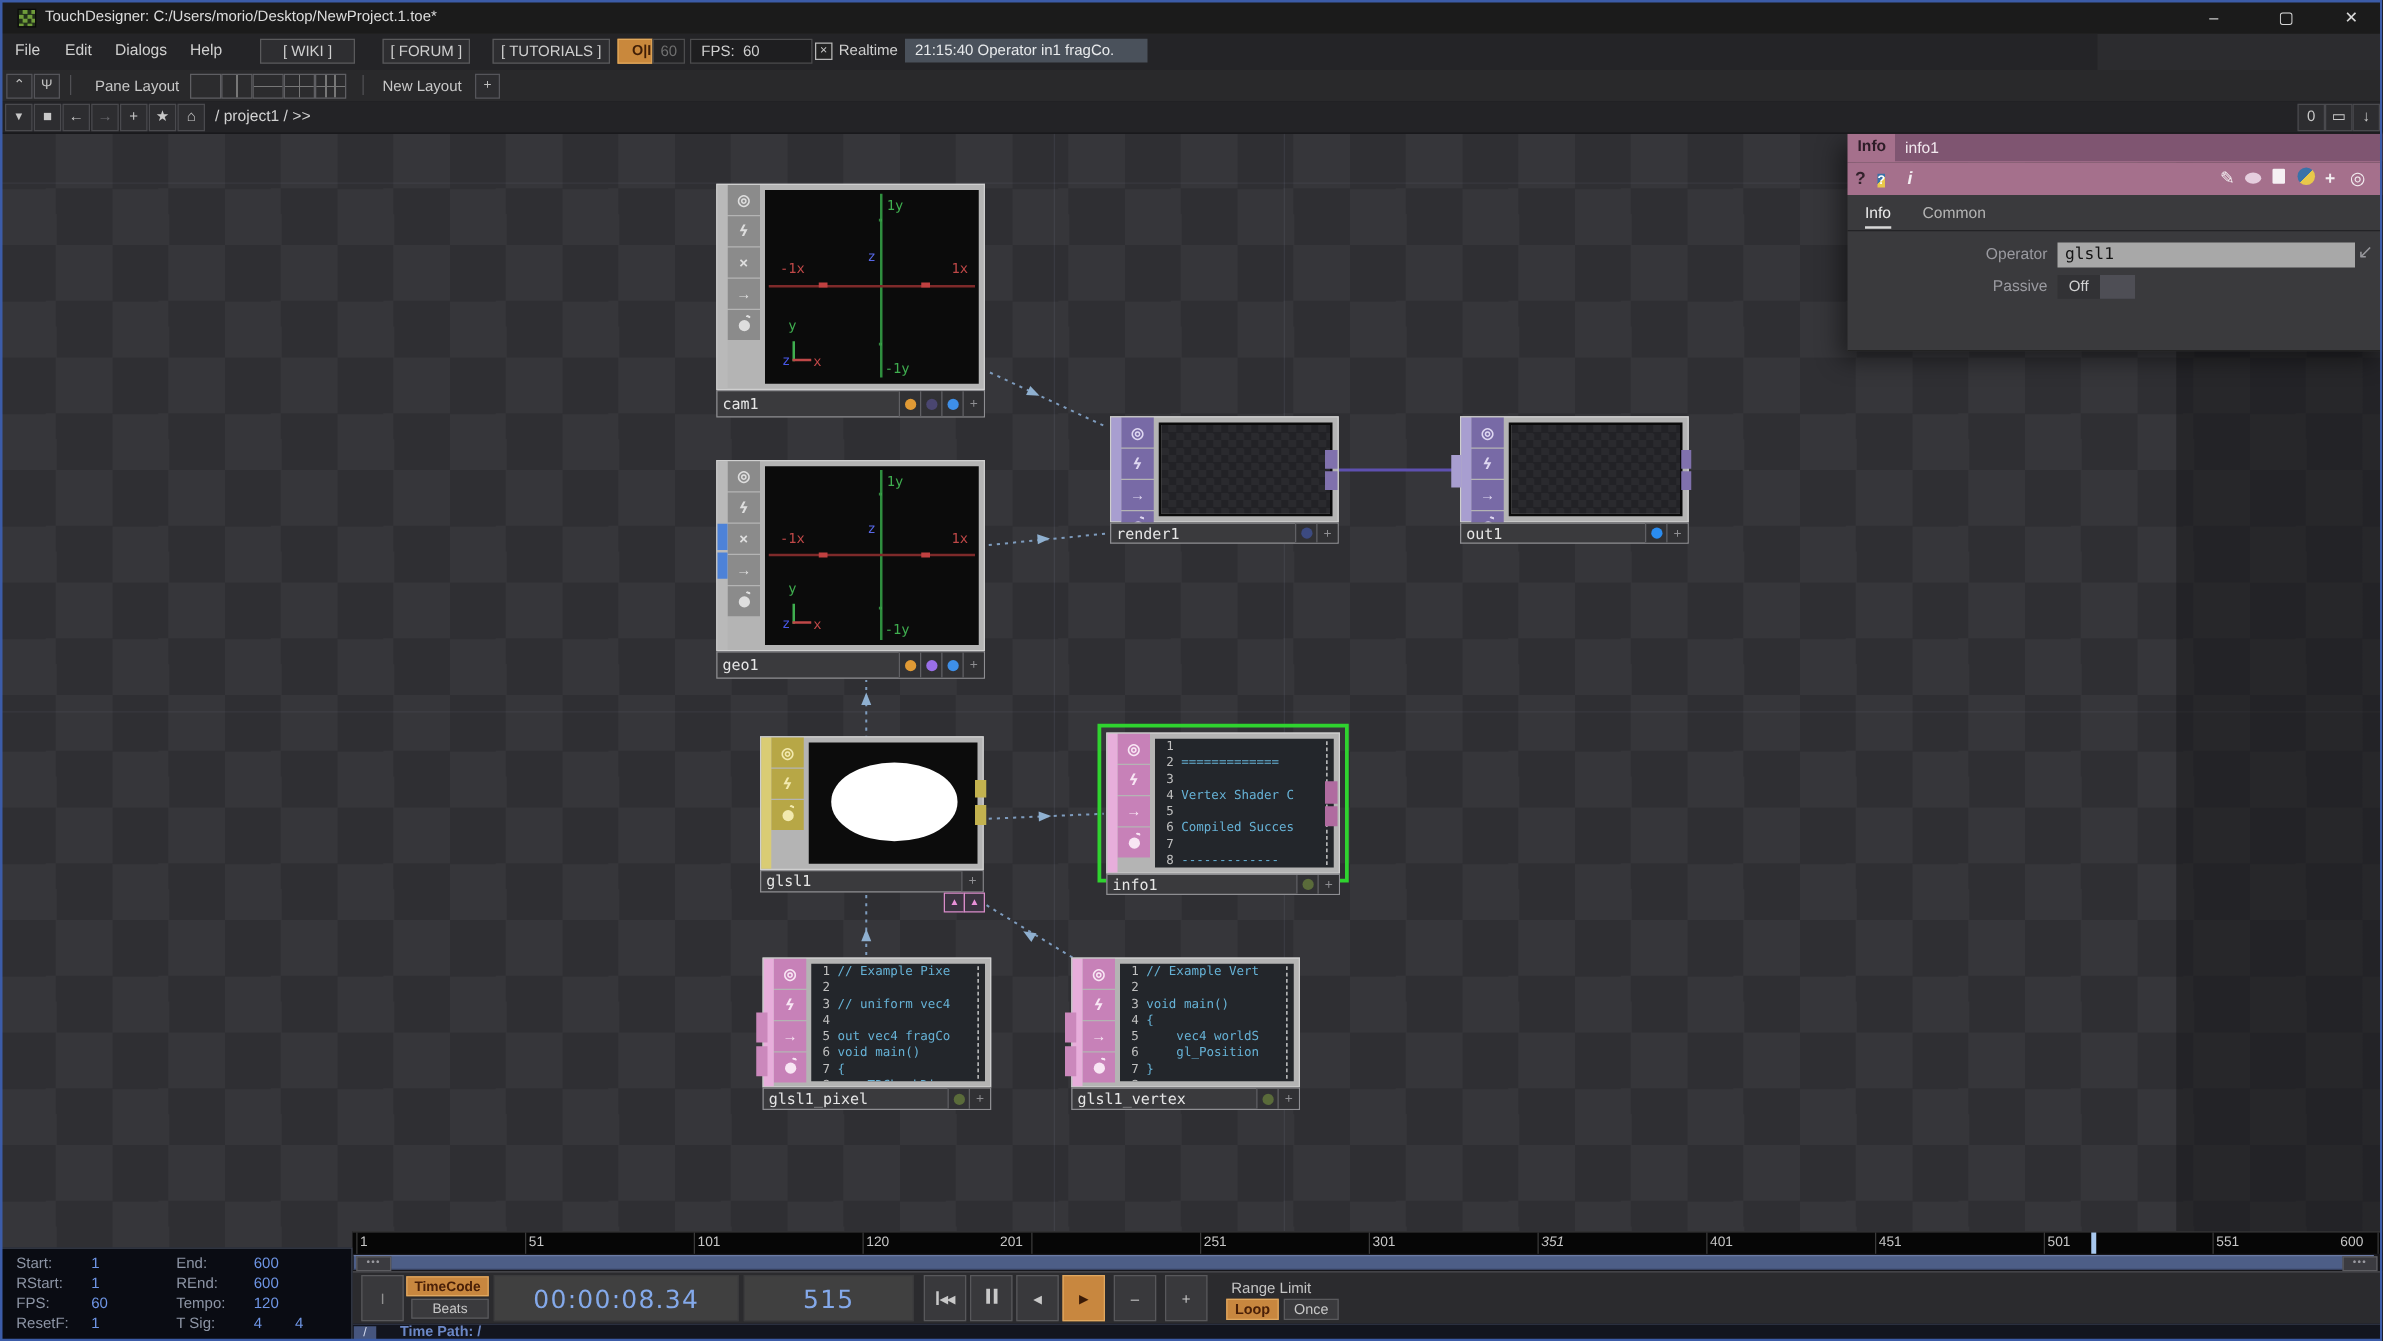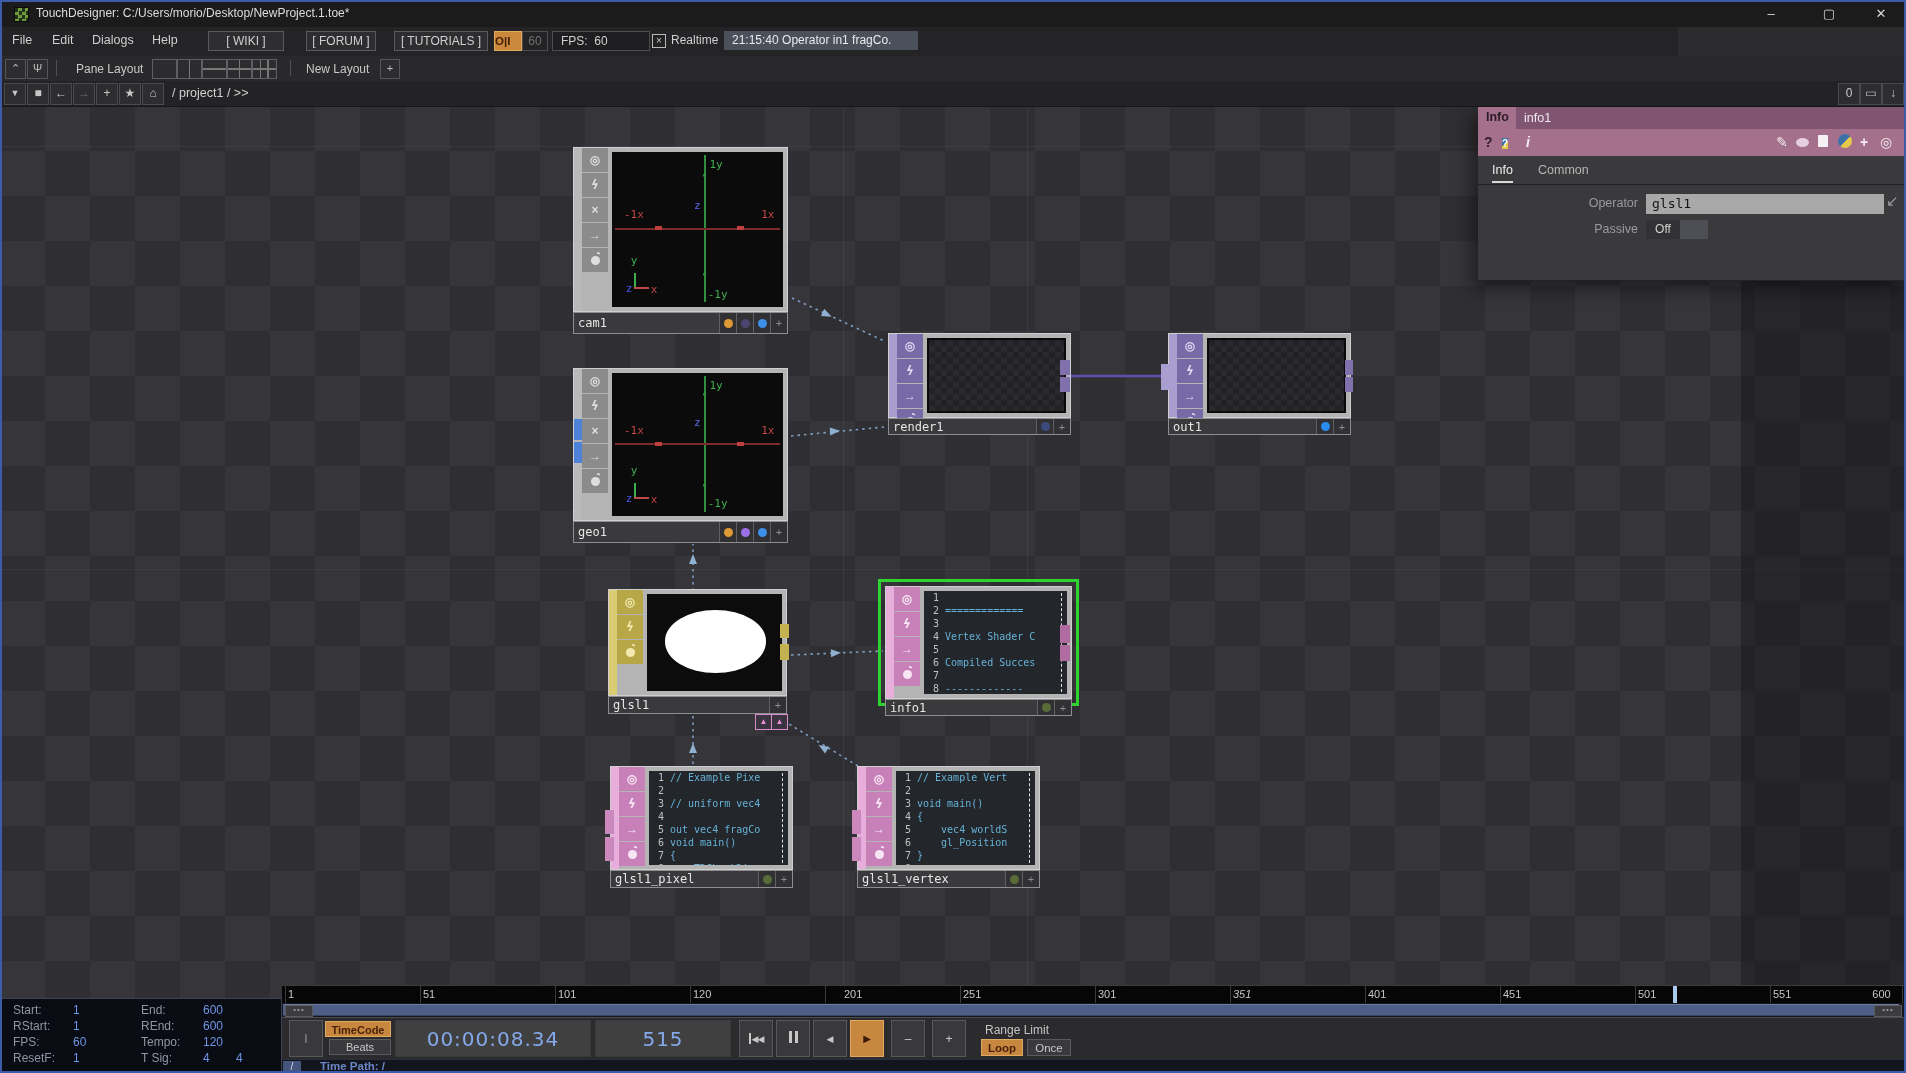--- a/index.html
+++ b/index.html
@@ -9,21 +9,21 @@
   
   #titlebar{position:absolute;left:0;top:0;width:1906px;height:27px;background:#1b1b1b;z-index:10;}
   #tdlogo{position:absolute;left:14px;top:7px;width:13px;height:13px;
           background:repeating-conic-gradient(#6f9c3a 0 25%, #22301a 0 50%);background-size:7px 7px;border:1px solid #0a0a0a;}
   #apptitle{position:absolute;left:36px;top:6px;color:#dcdcdc;font-size:12px;}
   .wctl{position:absolute;top:0;width:46px;height:27px;text-align:center;line-height:27px;color:#d8d8d8;font-size:13px;}
   
   #menubar{position:absolute;left:0;top:27px;width:1678px;height:29px;background:#242427;border-bottom:1px solid #161618;z-index:10;}
   .mitem{position:absolute;top:6px;color:#cfcfcf;font-size:12.5px;}
   .mbtn{position:absolute;top:4px;height:18px;line-height:18px;text-align:center;border:1px solid #5a5a5c;background:#2e2e31;color:#cfcfcf;font-size:12px;}
-  #oi-btn{position:absolute;left:494px;top:4px;width:26px;height:18px;line-height:18px;text-align:left;background:#c9883c;border:1px solid #e0a85c;color:#401e06;font-weight:bold;font-size:11.5px;}
+  #oi-btn{position:absolute;left:494px;top:4px;width:26px;height:18px;line-height:18px;text-align:right;background:#c9883c;border:1px solid #e0a85c;color:#401e06;font-weight:bold;font-size:11.5px;}
   #oi-val{position:absolute;left:522px;top:4px;width:24px;height:18px;line-height:18px;text-align:center;border:1px solid #4c4c4e;background:#232325;color:#707070;font-size:12px;}
   #fpsbox{position:absolute;left:552px;top:4px;width:88px;height:18px;line-height:18px;border:1px solid #4c4c4e;background:#1e1e20;color:#cfcfcf;padding-left:8px;font-size:12px;}
   #rtcheck{position:absolute;left:652px;top:7px;width:12px;height:12px;border:1px solid #b8b8b8;color:#c8c8c8;font-size:10px;line-height:11px;text-align:center;background:#222;}
   #rtlabel{position:absolute;left:671px;top:6px;color:#cfcfcf;}
   #statusmsg{position:absolute;left:724px;top:4px;width:186px;height:19px;line-height:19px;background:#4a515b;color:#e8eaec;padding-left:8px;font-size:12px;}
   
   #panebar{position:absolute;left:0;top:56px;width:1906px;height:25px;background:#29292b;border-bottom:1px solid #1c1c1e;z-index:10;}
   .pbtn{position:absolute;top:3px;width:19px;height:18px;border:1px solid #55555a;background:#2d2d30;color:#bfbfbf;text-align:center;line-height:17px;font-size:11px;}
   .vsep{position:absolute;top:4px;width:1px;height:16px;background:#505054;}
   .laybtn{position:absolute;top:3px;width:23px;height:18px;border:1px solid #5f5f63;background:#2c2c2e;}
@@ -571,21 +571,21 @@
   <div id="ruler">
       <div class="rtick" style="left: 3px;"></div>
       <div class="rlabel" style="left: 6px;">1</div>
       <div class="rtick" style="left: 138px;"></div>
       <div class="rlabel" style="left: 141px;">51</div>
       <div class="rtick" style="left: 273px;"></div>
       <div class="rlabel" style="left: 276px;">101</div>
       <div class="rtick" style="left: 408px;"></div>
       <div class="rlabel" style="left: 411px;">120</div>
       <div class="rtick" style="left: 543px;"></div>
-      <div class="rlabel" style="left: 562px;">201</div>
+      <div class="rlabel" style="left: 518px;">201</div>
       <div class="rtick" style="left: 678px;"></div>
       <div class="rlabel" style="left: 681px;">251</div>
       <div class="rtick" style="left: 813px;"></div>
       <div class="rlabel" style="left: 816px;">301</div>
       <div class="rtick" style="left: 948px;"></div>
       <div class="rlabel" style="left: 951px; font-style: italic;">351</div>
       <div class="rtick" style="left: 1083px;"></div>
       <div class="rlabel" style="left: 1086px;">401</div>
       <div class="rtick" style="left: 1218px;"></div>
       <div class="rlabel" style="left: 1221px;">451</div>

